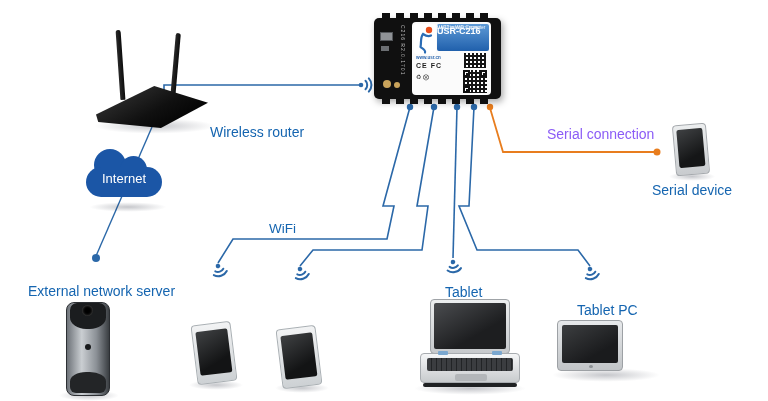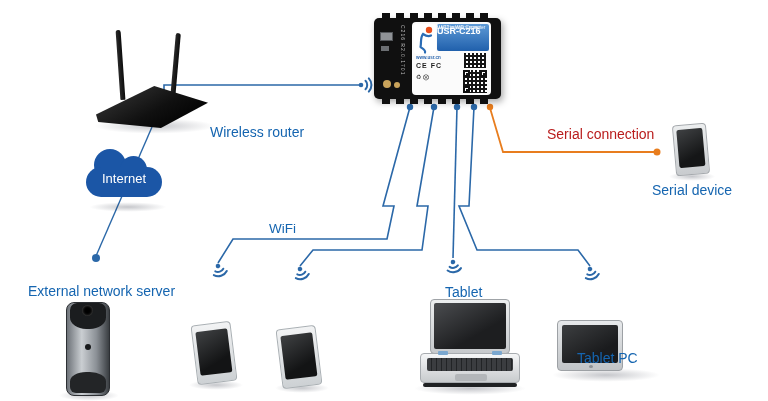--- a/index.html
+++ b/index.html
@@ -3,21 +3,21 @@
 <meta charset="utf-8">
 <style>
   html,body{margin:0;padding:0;background:#fff;}
   #stage{position:relative;width:768px;height:401px;background:#ffffff;overflow:hidden;
          font-family:"Liberation Sans",sans-serif;}
   #stage *{position:absolute;box-sizing:border-box;}
 
   svg.lines{left:0;top:0;z-index:1;}
 
   .lbl{color:#1565b0;font-size:14px;white-space:nowrap;z-index:5;}
-  .lbl.orange{color:#b91c1c;}
+  .lbl.orange{color:#8b5cf6;}
 
   .shadow{background:radial-gradient(ellipse at center,rgba(50,55,70,.28),rgba(50,55,70,0) 68%);z-index:1;}
 
   
   .router{left:96px;top:30px;width:115px;height:100px;z-index:2;}
   .ant{background:linear-gradient(90deg,#2a2a2a,#0c0c0c);border-radius:3px 3px 1px 1px;}
   .ant.a1{left:22px;top:0;width:5px;height:70px;transform:rotate(-4deg);}
   .ant.a2{left:77px;top:3px;width:5px;height:66px;transform:rotate(5deg);}
   .rbody{left:0;top:56px;width:112px;height:42px;
          background:linear-gradient(150deg,#343434 10%,#101010 55%,#000 90%);
@@ -268,17 +268,17 @@
             <div class="qc"></div>
           </div>
       </div>
     </div>
   </div>
 
   <div class="lbl" style="left:28px;top:283px;">External network server</div>
   <div class="lbl" style="left:210px;top:124px;">Wireless router</div>
   <div class="lbl" style="left:269px;top:221px;font-size:13.5px;">WiFi</div>
   <div class="lbl" style="left:445px;top:284px;">Tablet</div>
-  <div class="lbl" style="left:577px;top:302px;margin-top:48px;">Tablet PC</div>
+  <div class="lbl" style="left:577px;top:302px;">Tablet PC</div>
   <div class="lbl" style="left:652px;top:182px;">Serial device</div>
   <div class="lbl orange" style="left:547px;top:126px;">Serial connection</div>
 
 </div>
 
 </body></html>

